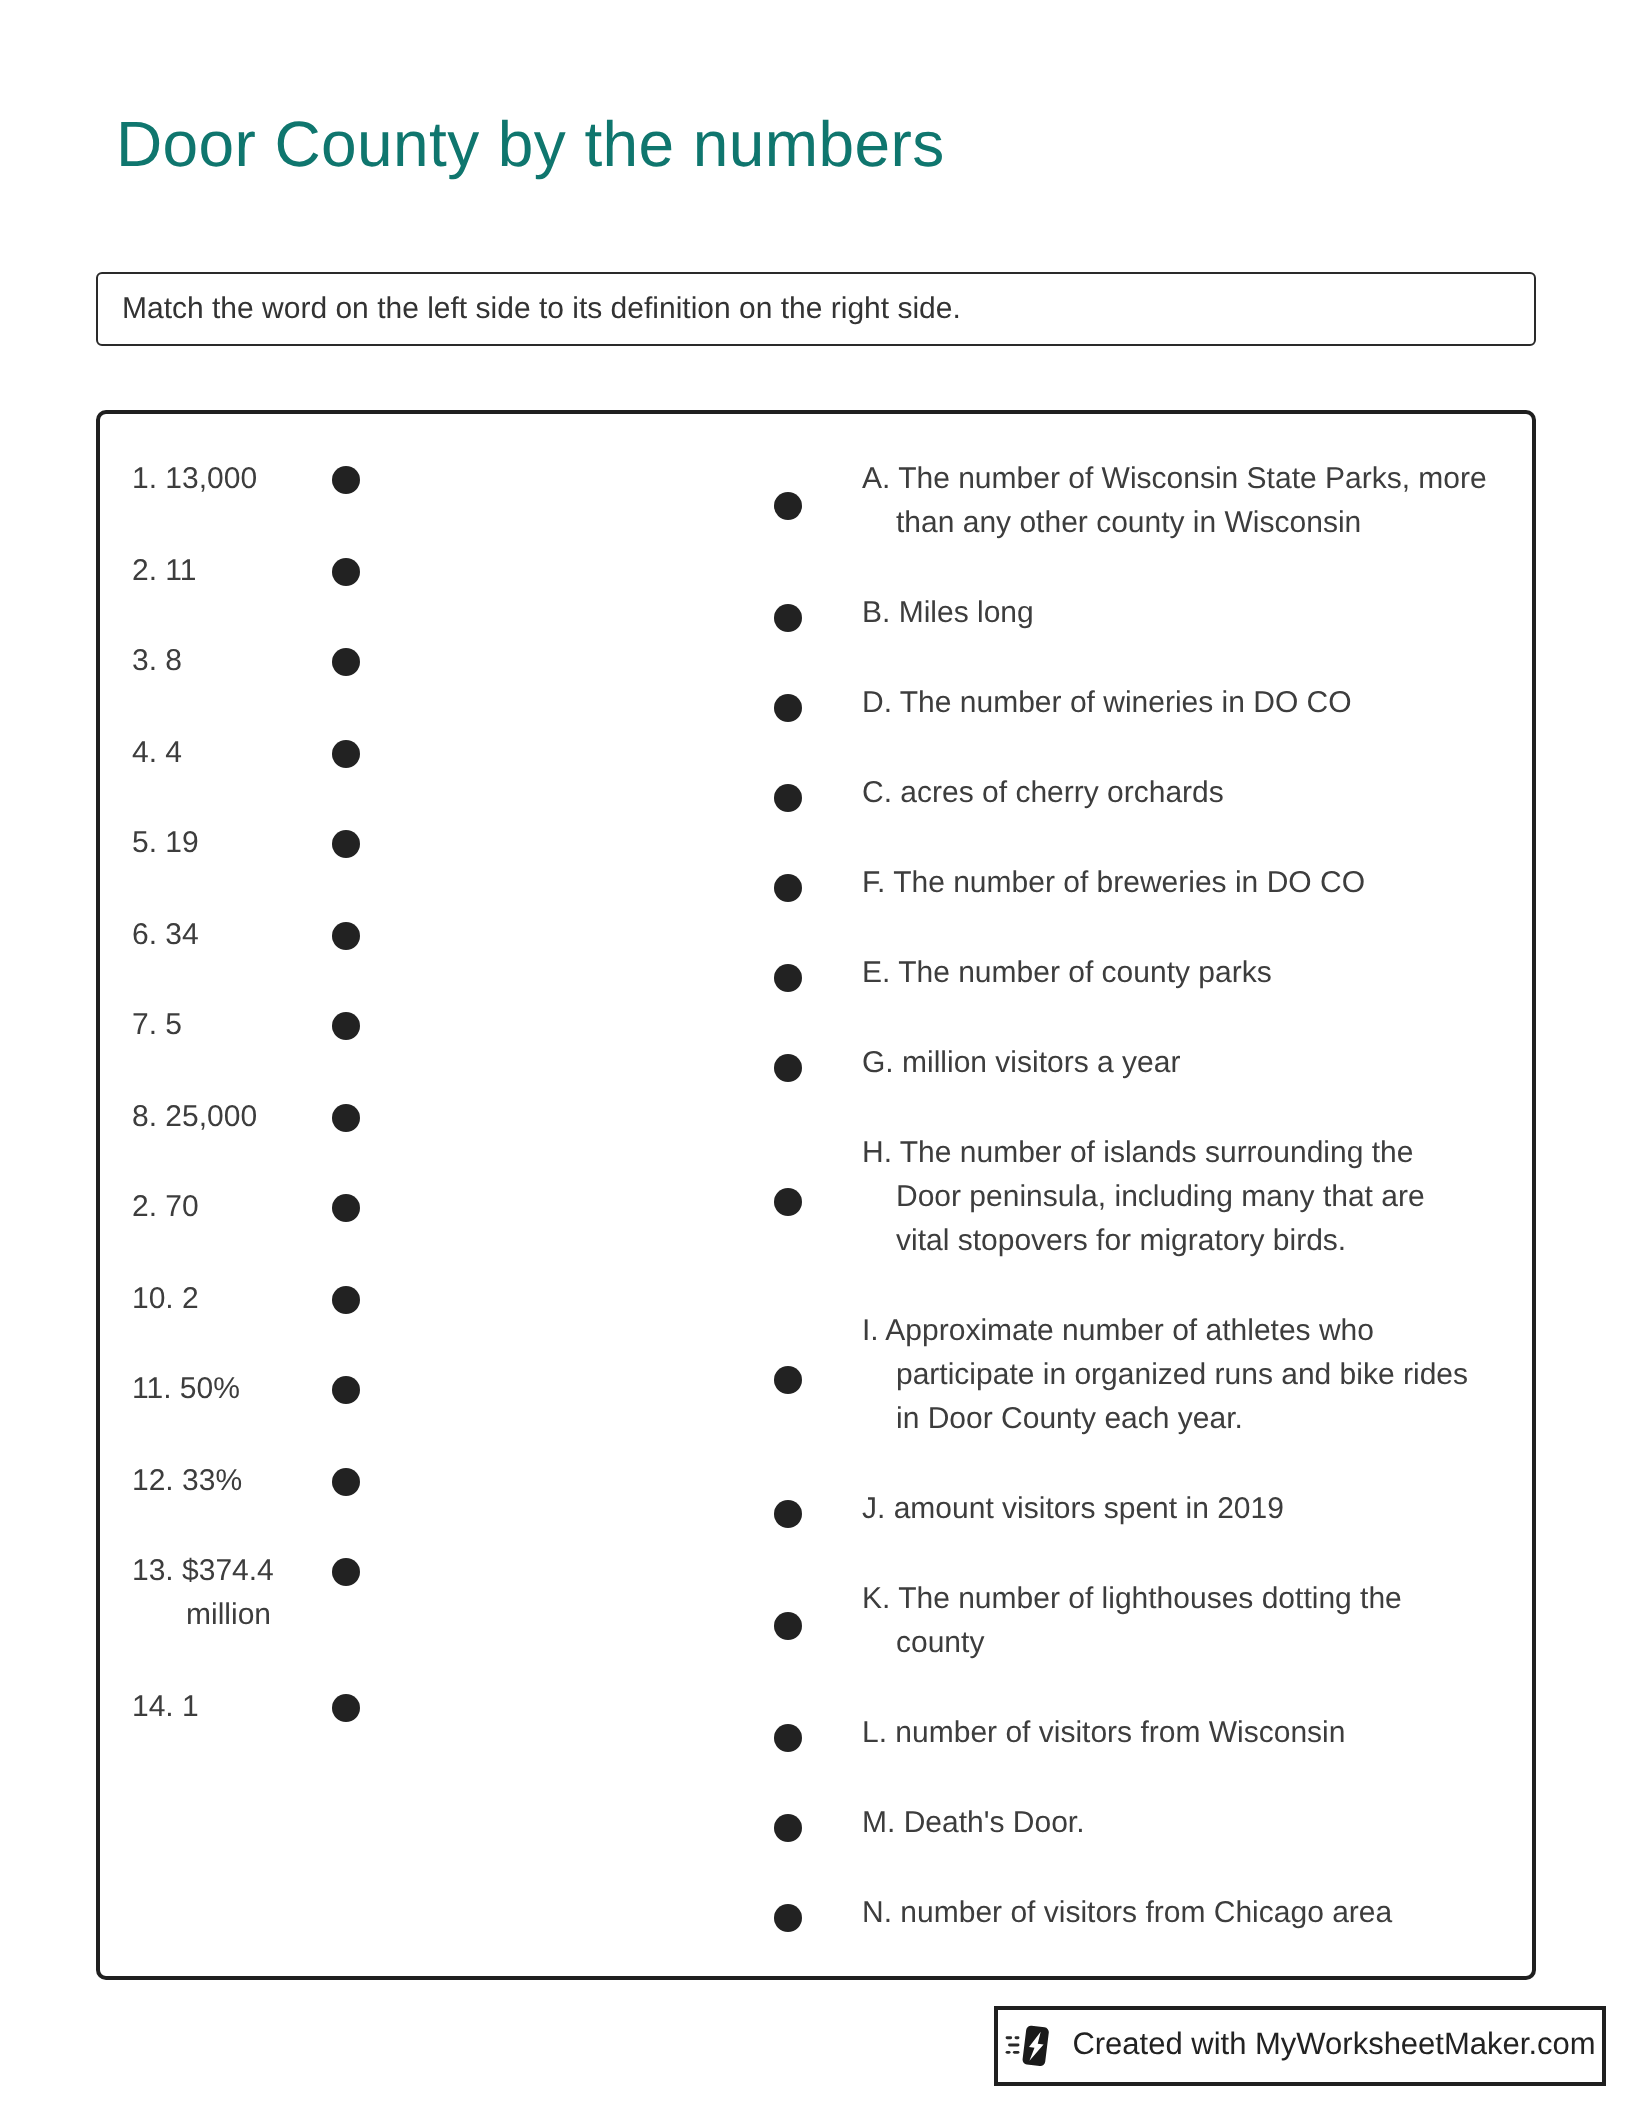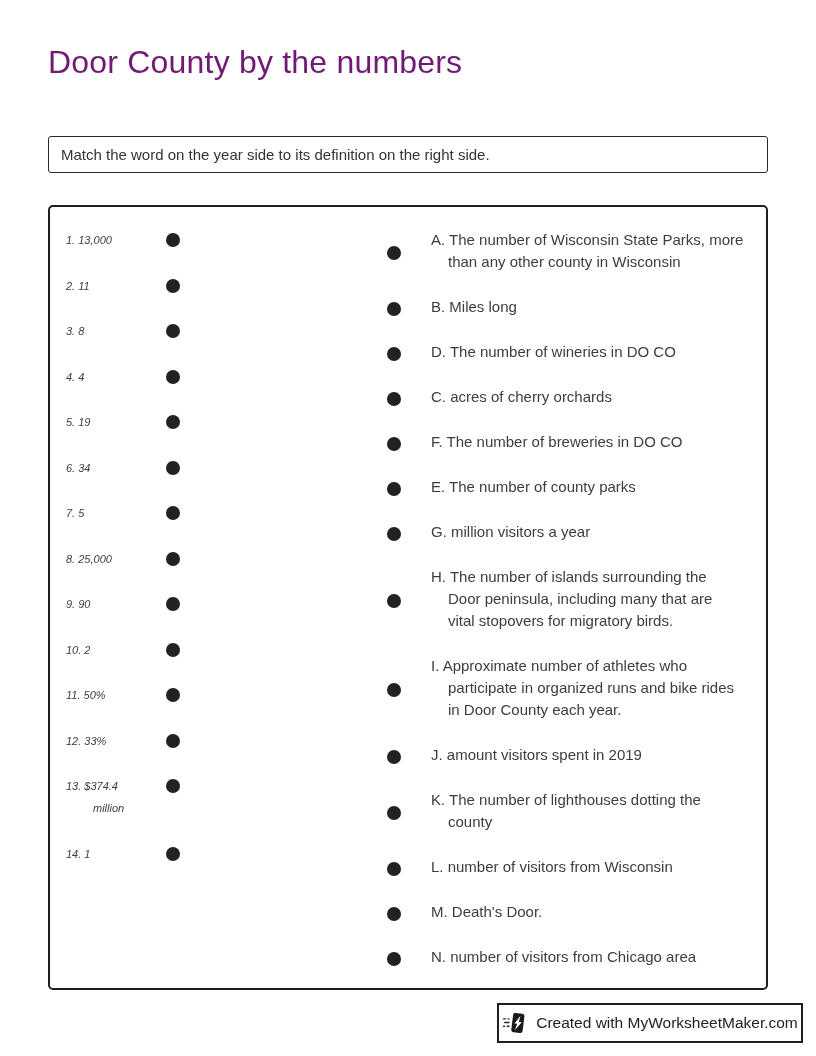--- a/index.html
+++ b/index.html
@@ -6,23 +6,23 @@
   html, body { margin: 0; padding: 0; }
   body {
     width: 816px; height: 1056px;
     background: #ffffff;
     font-family: "Liberation Sans", "DejaVu Sans", sans-serif;
     position: relative;
     overflow: hidden;
   }
   .page-title {
     position: absolute; left: 48px; top: 44px;
-    margin: 0;
+    margin: 10px;
     font-size: 32px; font-weight: 400;
-    color: #701a75;
+    color: #0f766e;
     letter-spacing: 0.2px;
   }
   .instructions-box {
     position: absolute; left: 48px; top: 136px;
     width: 720px; height: 37px;
     border: 1.5px solid #2a2a2a;
     border-radius: 3px;
     display: flex; align-items: center;
     padding-left: 12px;
     font-size: 15px; color: #333333;
@@ -33,23 +33,23 @@
     border: 2.5px solid #1f1f1f;
     border-radius: 5px;
     padding: 22px 0 0 16px;
     display: flex; align-items: flex-start;
   }
   .left-col { width: 116px; flex: none; }
   .right-col { margin-left: 205px; width: 380px; flex: none; }
   .litem { display: flex; align-items: flex-start; margin-bottom: 23.5px; }
   .ritem { display: flex; align-items: center; margin-bottom: 23px; }
   .ltext {
-    font-size: 11px; line-height: 22px; color: #3d3d3d;
+    font-size: 15px; line-height: 22px; color: #3d3d3d;
     white-space: pre;
-    padding-left: 27px; text-indent: -27px; font-style: italic;
+    padding-left: 27px; text-indent: -27px;
   }
   .rtext {
     margin-left: 30px;
     font-size: 15px; line-height: 22px; color: #3d3d3d;
     white-space: pre;
     padding-left: 17px; text-indent: -17px;
   }
   .dot {
     width: 14px; height: 14px; border-radius: 50%;
     background: #222222; flex: none;
@@ -67,21 +67,21 @@
   }
   .credit-text { font-size: 15.5px; color: #222222; }
   .logo-icon { flex: none; display: block; }
 </style>
 </head>
 <body>
 
 <h1 class="page-title">Door County by the numbers</h1>
 
 <div class="instructions-box">
-  <span>Match the word on the year side to its definition on the right side.</span>
+  <span>Match the word on the left side to its definition on the right side.</span>
 </div>
 
 <div class="main-box">
 
   <div class="left-col">
 
       <div class="litem">
         <div class="ltext">1. 13,000</div>
         <span class="dot"></span>
       </div>
@@ -115,21 +115,21 @@
         <div class="ltext">7. 5</div>
         <span class="dot"></span>
       </div>
 
       <div class="litem">
         <div class="ltext">8. 25,000</div>
         <span class="dot"></span>
       </div>
 
       <div class="litem">
-        <div class="ltext">9. 90</div>
+        <div class="ltext">2. 70</div>
         <span class="dot"></span>
       </div>
 
       <div class="litem">
         <div class="ltext">10. 2</div>
         <span class="dot"></span>
       </div>
 
       <div class="litem">
         <div class="ltext">11. 50%</div>

